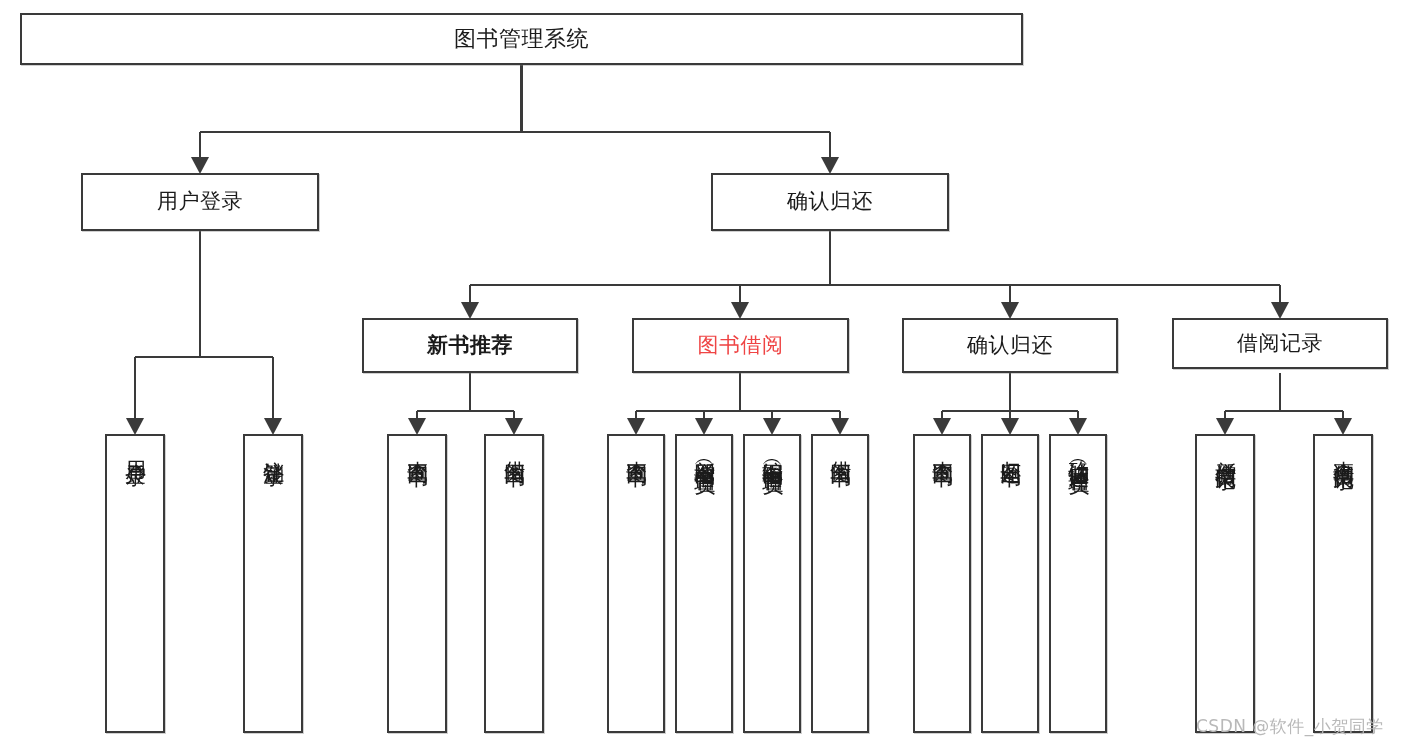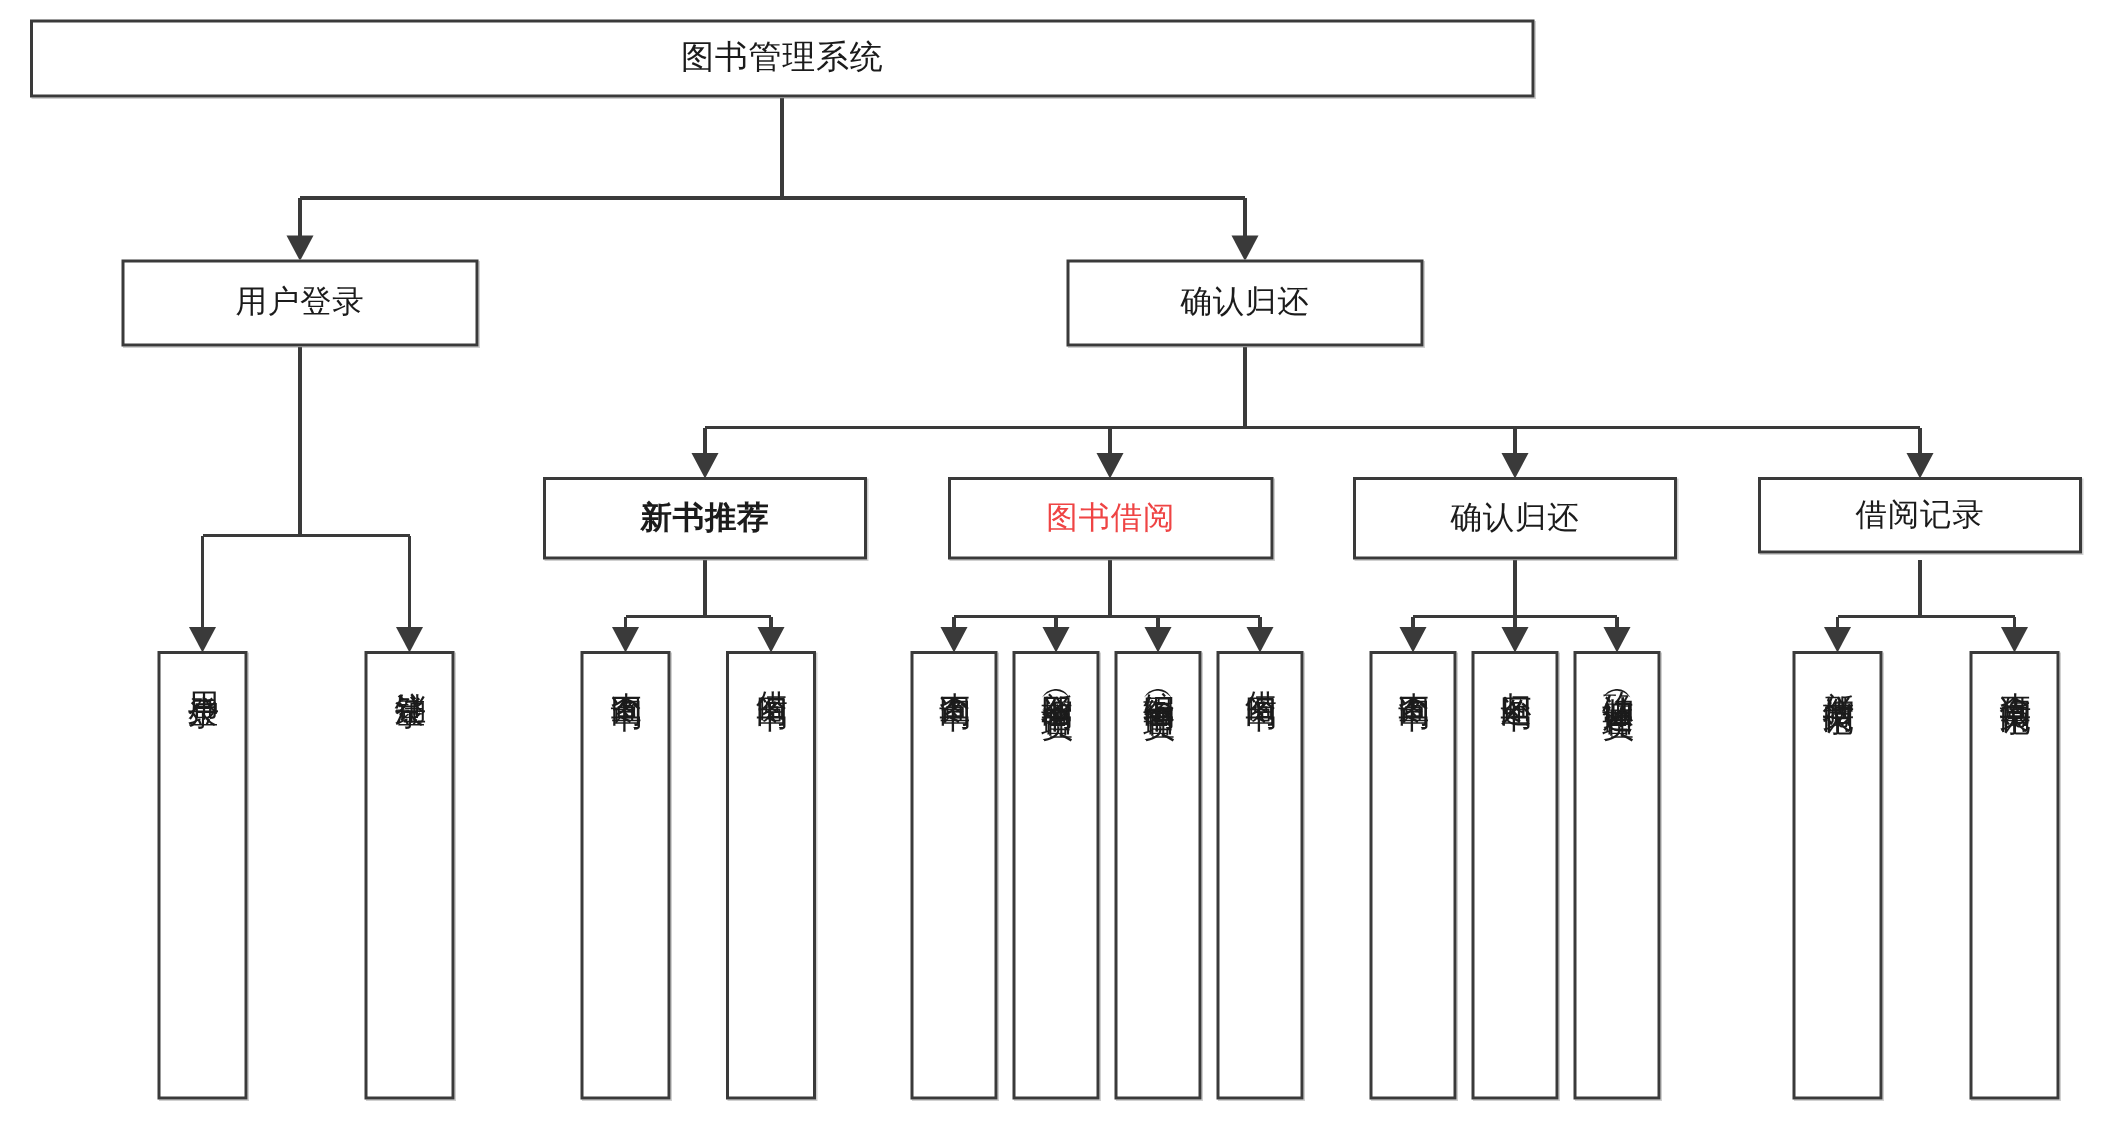--- a/index.html
+++ b/index.html
@@ -183,13 +183,14 @@
       <div class="node v" style="left: 1049px; top: 434px; width: 58px; height: 299px; border-color: rgb(58, 58, 58); color: rgb(27, 27, 27);">
         <span class="lbl">确认归还（管理员）</span>
       </div>
       <div class="node v" style="left: 1195px; top: 434px; width: 60px; height: 299px; border-color: rgb(58, 58, 58); color: rgb(27, 27, 27);">
         <span class="lbl">新增借阅记录</span>
       </div>
       <div class="node v" style="left: 1313px; top: 434px; width: 60px; height: 299px; border-color: rgb(58, 58, 58); color: rgb(27, 27, 27);">
         <span class="lbl">查询借阅记录</span>
       </div>
     </div>
+  <div class="watermark" style="left: 1196px; top: 715px; color: rgb(185, 185, 185);">CSDN @软件_小贺同学</div>
 </div>
 
 </body></html>

